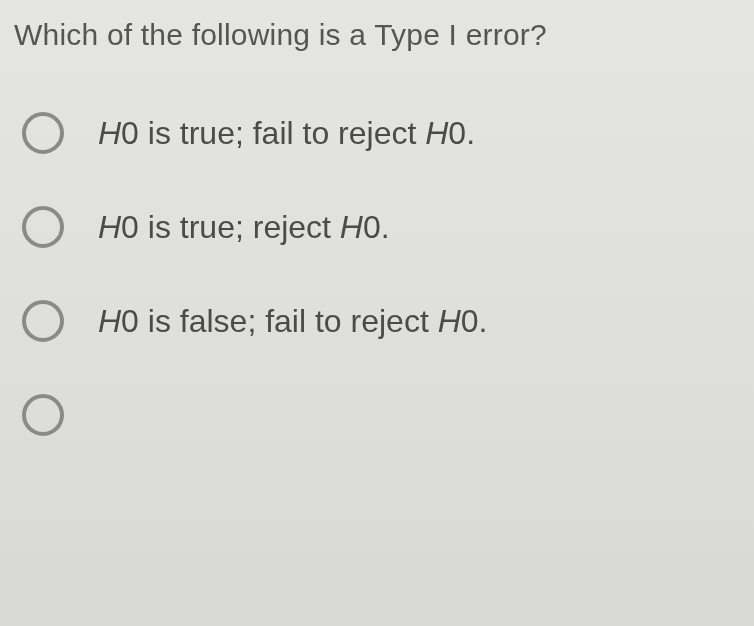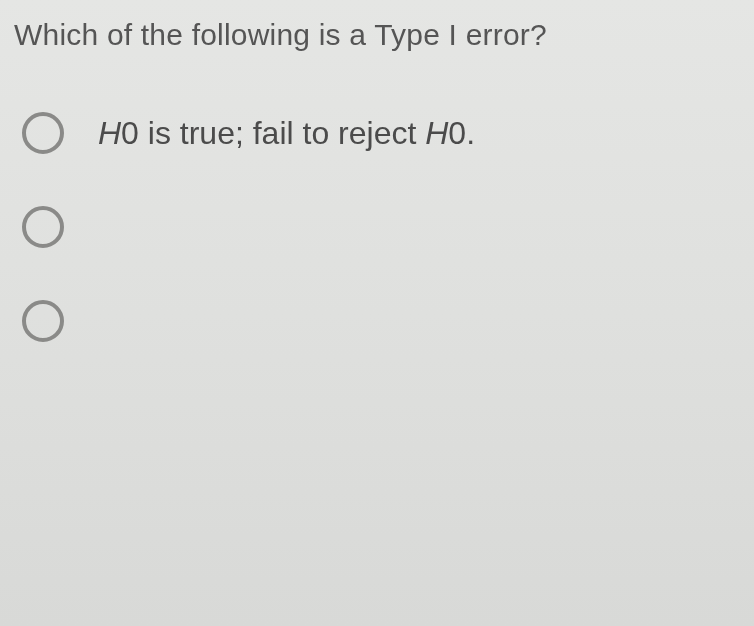--- a/index.html
+++ b/index.html
@@ -58,21 +58,30 @@
 
   <div class="option">
     <div class="radio"></div>
     <div class="option-text">
       <span class="italic">H</span><span>0</span><span> is true; fail to reject </span><span class="italic">H</span><span>0</span><span>.</span>
     </div>
   </div>
 
   <div class="option">
     <div class="radio"></div>
+    <div class="option-text">
+      <span class="italic">H</span><span>0</span><span> is true; reject </span><span class="italic">H</span><span>0</span><span>.</span>
+    </div>
   </div>
 
 
+  <div class="option">
+    <div class="radio"></div>
+    <div class="option-text">
+      <span class="italic">H</span><span>0</span><span> is false; fail to reject </span><span class="italic">H</span><span>0</span><span>.</span>
+    </div>
+  </div>
 
   <div class="option">
     <div class="radio"></div>
   </div>
 
 </div>
 
 </body></html>

